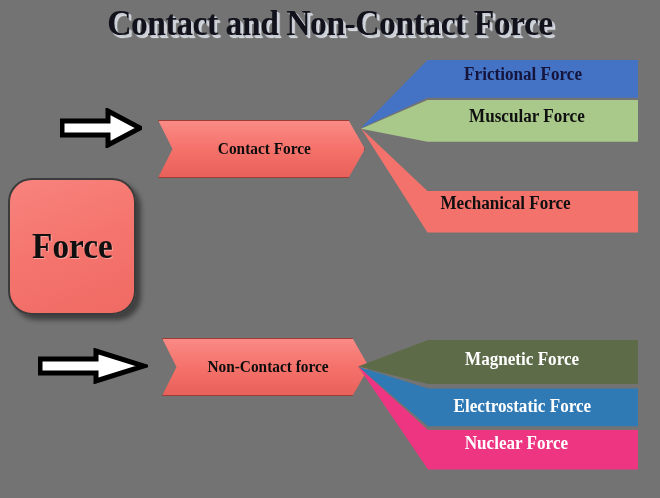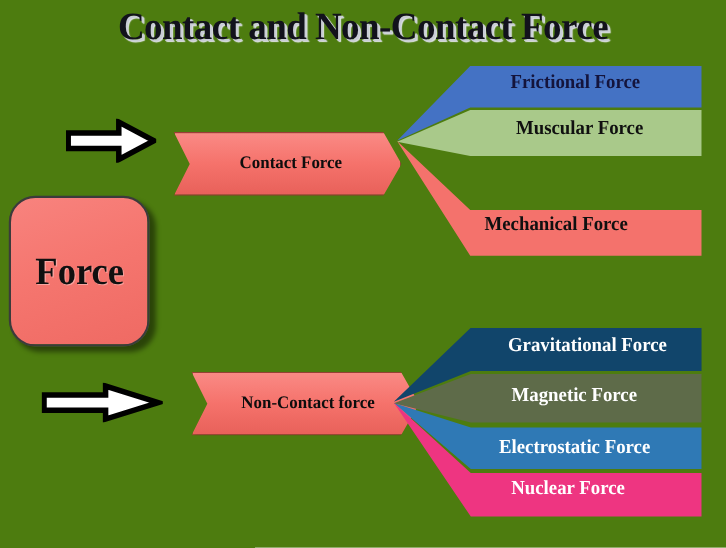--- a/index.html
+++ b/index.html
@@ -78,41 +78,41 @@
     font-family: "Liberation Serif", "DejaVu Serif", serif;
     font-weight: bold;
     font-size: 16px;
     color: #0d0d0d;
     white-space: nowrap;
     transform: scaleX(0.96);
     padding-left: 6px;
   }
 
   #banner-contact { left: 158px; top: 100px; width: 205px; height: 56px; margin-top: 20px; }
-  #banner-noncontact { left: 174px; top: 338px; width: 205px; height: 56px; align-items: center; }
+  #banner-noncontact { left: 162px; top: 338px; width: 205px; height: 56px; align-items: center; }
 
   
   .wedge {
     position: absolute;
     display: flex;
     align-items: center;
     filter: drop-shadow(1px 2px 2px rgba(0,0,0,0.18));
   }
   .wedge .label {
     font-family: "Liberation Serif", "DejaVu Serif", serif;
     font-weight: bold;
     font-size: 18px;
     white-space: nowrap;
     transform: scaleX(0.95);
   }
 </style>
 </head>
 <body>
 
-<div id="stage" style="background: #4d7c0f;">
+<div id="stage" style="background: #737373;">
 
   <div id="title">Contact and Non-Contact Force</div>
 
   <div id="force-box">
     <span class="label">Force</span>
   </div>
 
   <div class="block-arrow" style="left:60px; top:108px;">
     <svg width="82" height="40" viewBox="0 0 82 40">
       <polygon points="2,13 48,13 48,3 80,20 48,37 48,27 2,27" fill="#ffffff" stroke="#000000" stroke-width="5" stroke-linejoin="miter"></polygon>
@@ -148,26 +148,20 @@
   </div>
 
 
   <div class="wedge" style="left:361px; top:126px; width:277px; height:112px;
               -webkit-clip-path: polygon(0% 2%, 24% 58%, 100% 58%, 100% 95%, 24% 95%);
               clip-path: polygon(0% 2%, 24% 58%, 100% 58%, 100% 95%, 24% 95%);">
     <span class="label" style="position:absolute; left:76px; top:67px; color:#101010;">Mechanical Force</span>
     <div style="position:absolute; inset:0; background:#f4726c; z-index:-1;"></div>
   </div>
 
-  <div class="wedge" style="left:358px; top:298px; width:280px; height:70px;
-              -webkit-clip-path: polygon(0% 96%, 25% 0%, 100% 0%, 100% 56%, 25% 56%);
-              clip-path: polygon(0% 96%, 25% 0%, 100% 0%, 100% 56%, 25% 56%);">
-    <span class="label" style="position:absolute; left:100px; top:5px; color:#ffffff;">Gravitational Force</span>
-    <div style="position:absolute; inset:0; background:#11456b; z-index:-1;"></div>
-  </div>
 
   <div class="wedge" style="left:358px; top:364px; width:280px; height:82px;
               -webkit-clip-path: polygon(0% 3%, 25% 30%, 100% 30%, 100% 76%, 25% 76%);
               clip-path: polygon(0% 3%, 25% 30%, 100% 30%, 100% 76%, 25% 76%);">
     <span class="label" style="position:absolute; left:92px; top:32px; color:#ffffff;">Electrostatic Force</span>
     <div style="position:absolute; inset:0; background:#2f79b5; z-index:-1;"></div>
   </div>
 
   <div class="wedge" style="left:358px; top:340px; width:280px; height:70px;
               -webkit-clip-path: polygon(0% 38%, 25% 0%, 100% 0%, 100% 63%, 25% 63%);

